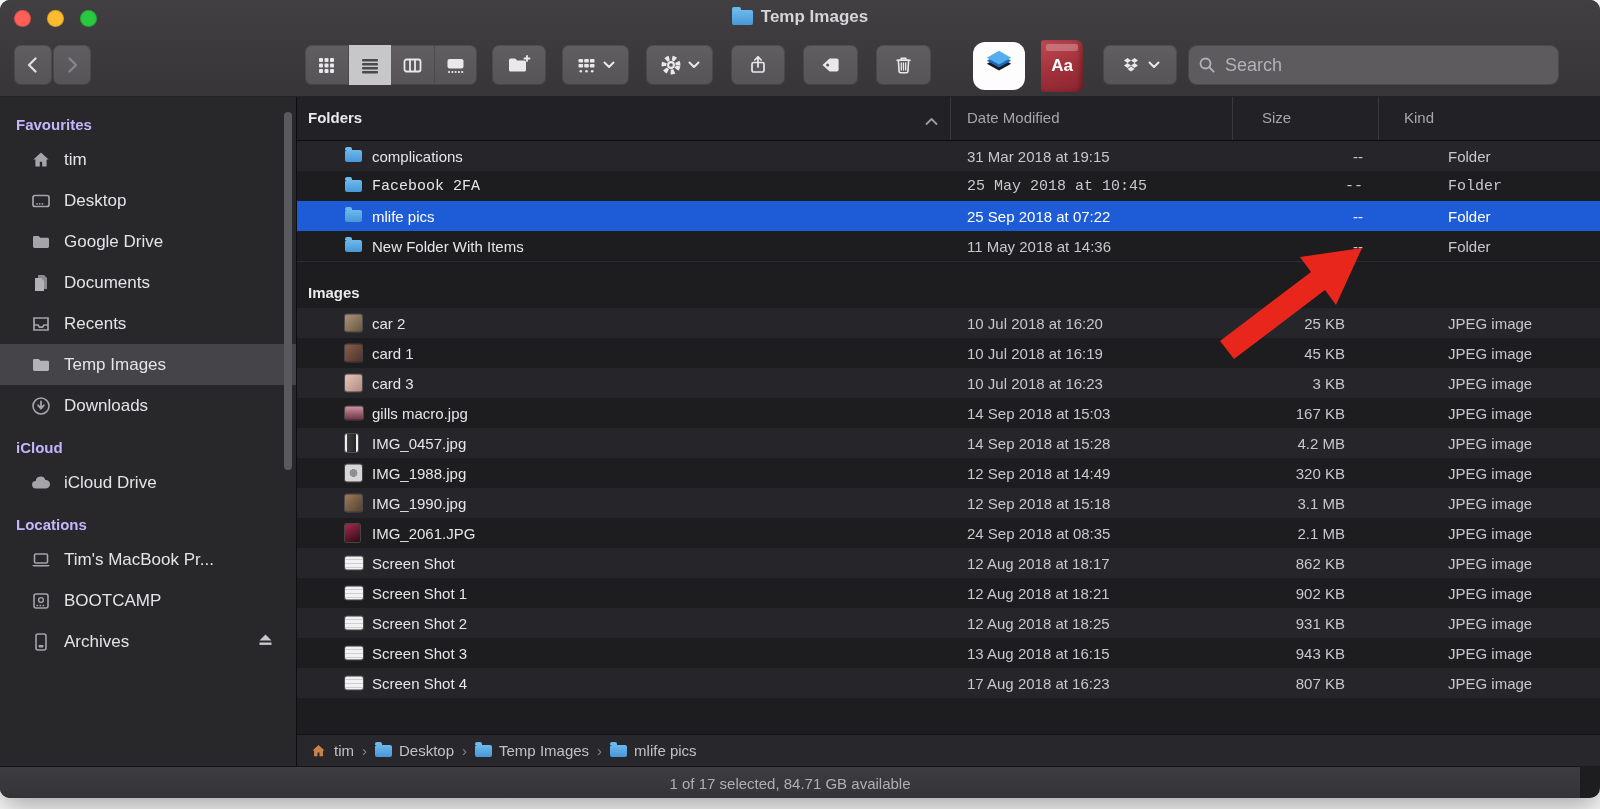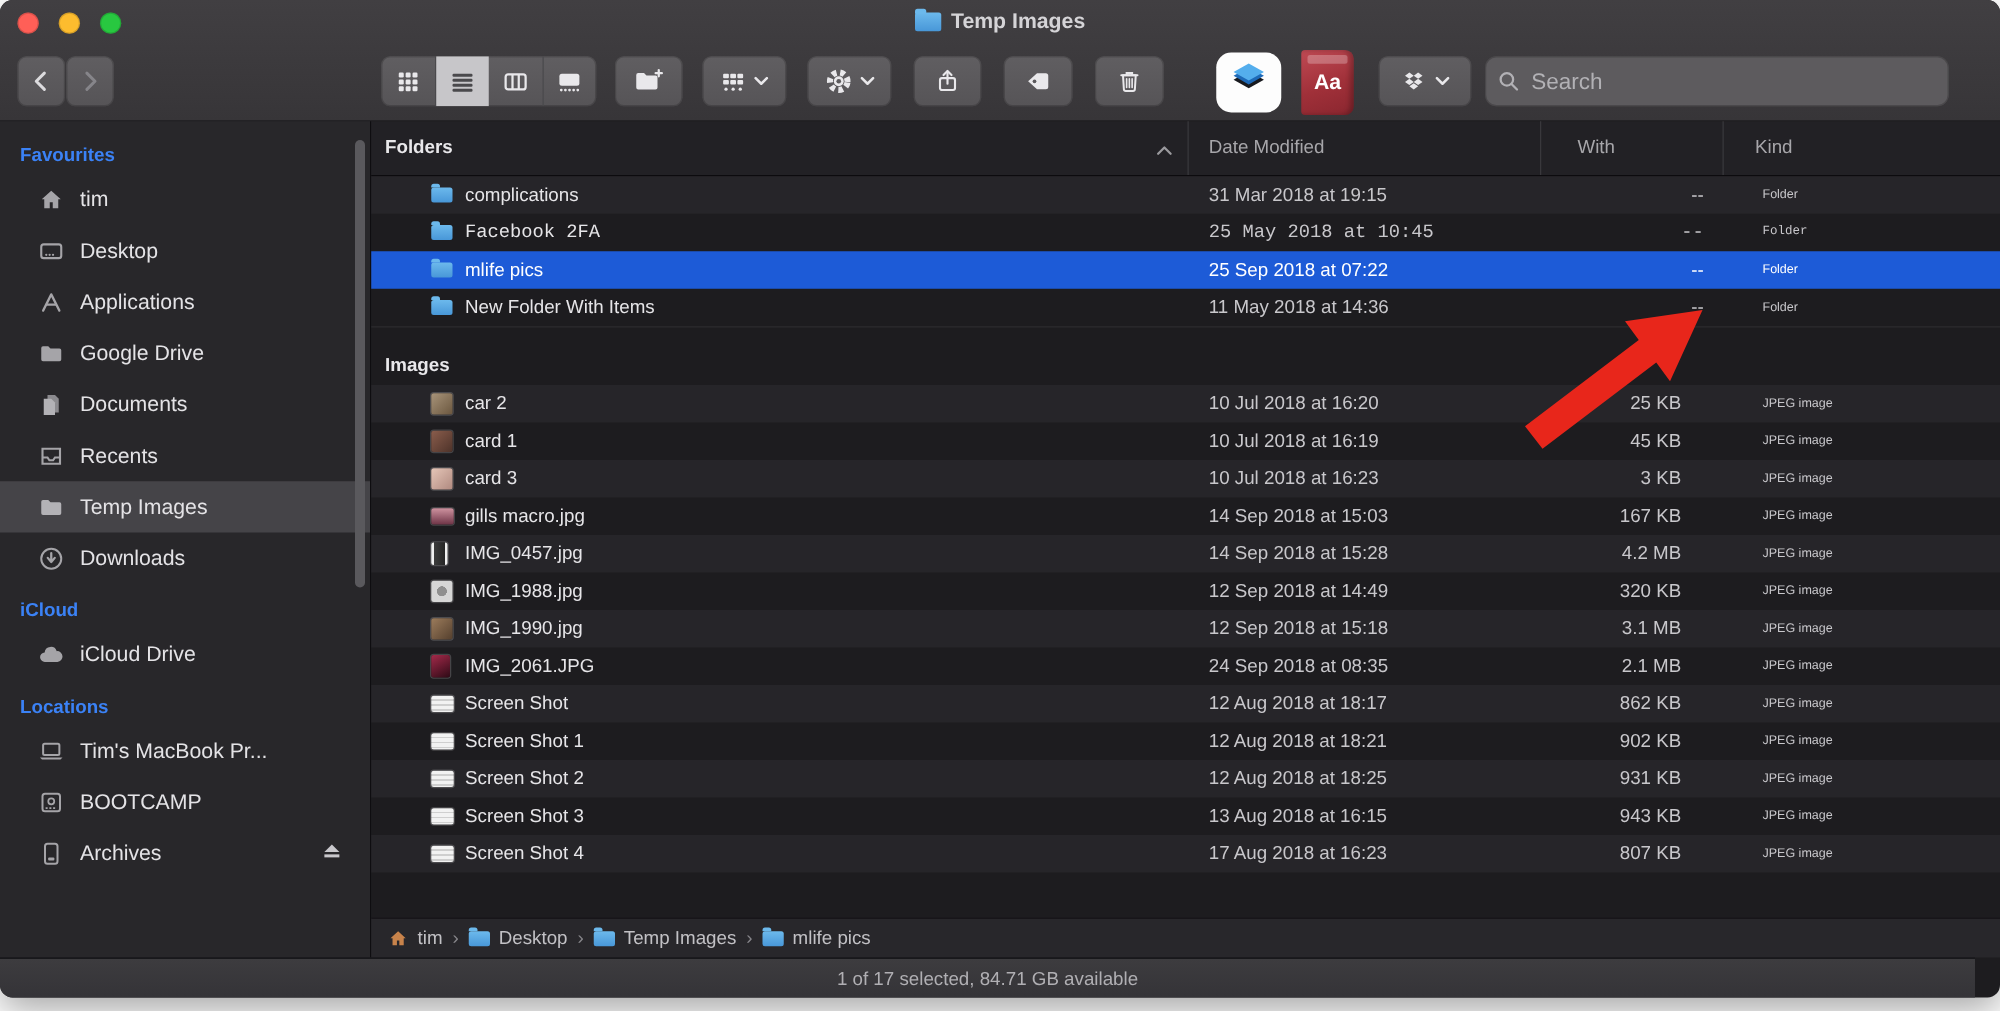--- a/index.html
+++ b/index.html
@@ -37,21 +37,21 @@
     box-shadow:inset -3px 0 4px rgba(0,0,0,.25);}
   .dict::before{content:"";position:absolute;top:4px;left:5px;right:5px;height:7px;background:rgba(255,255,255,.25);border-radius:2px;}
   .search{position:absolute;top:45px;left:1188px;width:371px;height:40px;background:#5d5b5e;border-radius:9px;
     display:flex;align-items:center;padding:0 10px;box-sizing:border-box;gap:7px;
     box-shadow:inset 0 0 0 1px rgba(0,0,0,.2);}
   .search input{flex:1;background:transparent;border:none;outline:none;color:#e8e7ea;font-size:18px;
     font-family:"Liberation Sans","DejaVu Sans",sans-serif;}
   .search input::placeholder{color:#b2b1b5;}
   
   .sidebar{position:absolute;top:97px;left:0;width:296px;height:669px;background:#28272a;border-right:1px solid #0e0d10;}
-  .side-label{margin:8px 0 0 16px;height:28px;line-height:28px;font-size:15px;font-weight:700;color:#3b82f6;}
+  .side-label{margin:8px 0 0 16px;height:28px;line-height:28px;font-size:15px;font-weight:700;color:#c4b5fd;}
   .side-label.first{margin-top:14px;}
   .side-item{height:41px;display:flex;align-items:center;padding-left:30px;gap:12px;
     font-size:17px;color:#e4e3e6;}
   .side-item.sel{background:#454448;}
   .side-item .sicon{width:22px;display:flex;justify-content:center;flex:0 0 auto;}
   .side-item .eject{margin-left:auto;margin-right:22px;}
   .side-scroll{position:absolute;top:15px;left:284px;width:8px;height:358px;background:#5a595d;border-radius:4px;}
   
   .content{position:absolute;top:97px;left:297px;width:1303px;height:637px;background:#1d1c1f;}
   .list-header{position:absolute;top:0;left:0;right:0;height:43px;border-bottom:1px solid #0c0b0e;background:#222125;}
@@ -61,21 +61,21 @@
   .sortchev{position:absolute;left:628px;top:15px;}
   .row{position:absolute;left:0;width:1303px;height:30px;}
   .row.alt{background:#262529;}
   .row.sel{background:#1d5bd7;}
   .cell{position:absolute;top:50%;transform:translateY(-50%);white-space:nowrap;}
   .c-icon{left:48px;}
   .c-name{left:75px;font-size:15px;color:#e6e5e8;}
   .c-date{left:670px;font-size:15px;color:#c8c7cb;}
   .c-size{left:870px;width:178px;text-align:right;font-size:15px;color:#c8c7cb;}
   .row.folderrow .c-size{width:196px;}
-  .c-kind{left:1113px;font-size:10px;color:#c8c7cb;}
+  .c-kind{left:1151px;font-size:15px;color:#c8c7cb;}
   .row.sel .c-name,.row.sel .c-date,.row.sel .c-size,.row.sel .c-kind{color:#ffffff;}
   .group-head{position:absolute;left:0;width:1303px;height:47px;border-top:1px solid #2c2b2f;}
   .group-head span{position:absolute;left:11px;bottom:8px;font-size:15px;font-weight:700;color:#e9e8eb;}
   .thumb{border-radius:2px;box-shadow:0 0 0 1px rgba(255,255,255,.18);}
   .t-car2{width:17px;height:17px;background:linear-gradient(135deg,#a8947a,#6b573f);}
   .t-card1{width:17px;height:17px;background:linear-gradient(135deg,#8a5d4c,#4e332a);}
   .t-card3{width:17px;height:17px;background:linear-gradient(135deg,#e6c6b8,#b08a80);}
   .t-gills{width:18px;height:13px;background:linear-gradient(180deg,#cf93a0,#6f3547);}
   .t-0457{width:13px;height:18px;background:linear-gradient(90deg,#f0f0f0 18%,#3c3c3c 18%,#262626 82%,#f0f0f0 82%);}
   .t-1988{width:17px;height:17px;background:radial-gradient(circle at 50% 50%,#8f8f8f 32%,#d6d6d6 34%);}
@@ -281,29 +281,20 @@
               <circle cx="8.7" cy="12.8" r="0.9"></circle>
               <circle cx="11.4" cy="12.8" r="0.9"></circle>
             </g>
           </svg>
         </span>
       <span>Desktop</span>
     </div>
     <div class="side-item">
       <span class="sicon">
           <svg width="20" height="20" viewBox="0 0 20 20">
-            <path d="M3.5 16.5 10 3.5l6.5 13" fill="none" stroke="#a5a4a8" stroke-width="1.8" stroke-linecap="round" stroke-linejoin="round"></path>
-            <path d="M6.3 11.7h7.4" stroke="#a5a4a8" stroke-width="1.8" stroke-linecap="round"></path>
-          </svg>
-        </span>
-      <span>Applications</span>
-    </div>
-    <div class="side-item">
-      <span class="sicon">
-          <svg width="20" height="20" viewBox="0 0 20 20">
             <path d="M2 5.4A1.4 1.4 0 0 1 3.4 4h4.2l1.8 1.8h7.2A1.4 1.4 0 0 1 18 7.2v7.4A1.4 1.4 0 0 1 16.6 16H3.4A1.4 1.4 0 0 1 2 14.6z" fill="#a5a4a8"></path>
           </svg>
         </span>
       <span>Google Drive</span>
     </div>
     <div class="side-item">
       <span class="sicon">
           <svg width="20" height="20" viewBox="0 0 20 20">
             <path d="M7 2h6l3 3v11H7z" fill="#8b8a8e"></path>
             <path d="M4 5h6l3 3v10H4z" fill="#b3b2b6"></path>
@@ -388,21 +379,21 @@
   <div class="content">
 
     <div class="list-header">
       <span class="hname">Folders</span>
       <span class="sortchev"><svg width="13" height="9" viewBox="0 0 13 9">
             <path d="M1.5 7 6.5 2l5 5" fill="none" stroke="#9b9a9e" stroke-width="1.8" stroke-linecap="round" stroke-linejoin="round"></path>
           </svg></span>
       <span class="hdiv" style="left:653px;"></span>
       <span class="hcol" style="left:670px;">Date Modified</span>
       <span class="hdiv" style="left:935px;"></span>
-      <span class="hcol" style="left:965px;">With</span>
+      <span class="hcol" style="left:965px;">Size</span>
       <span class="hdiv" style="left:1081px;"></span>
       <span class="hcol" style="left:1107px;">Kind</span>
     </div>
 
     <div class="row alt folderrow" style="top:44px;">
       <span class="cell c-icon cssfolder small"></span>
       <span class="cell c-name">complications</span>
       <span class="cell c-date">31 Mar 2018 at 19:15</span>
       <span class="cell c-size">--</span>
       <span class="cell c-kind">Folder</span>

